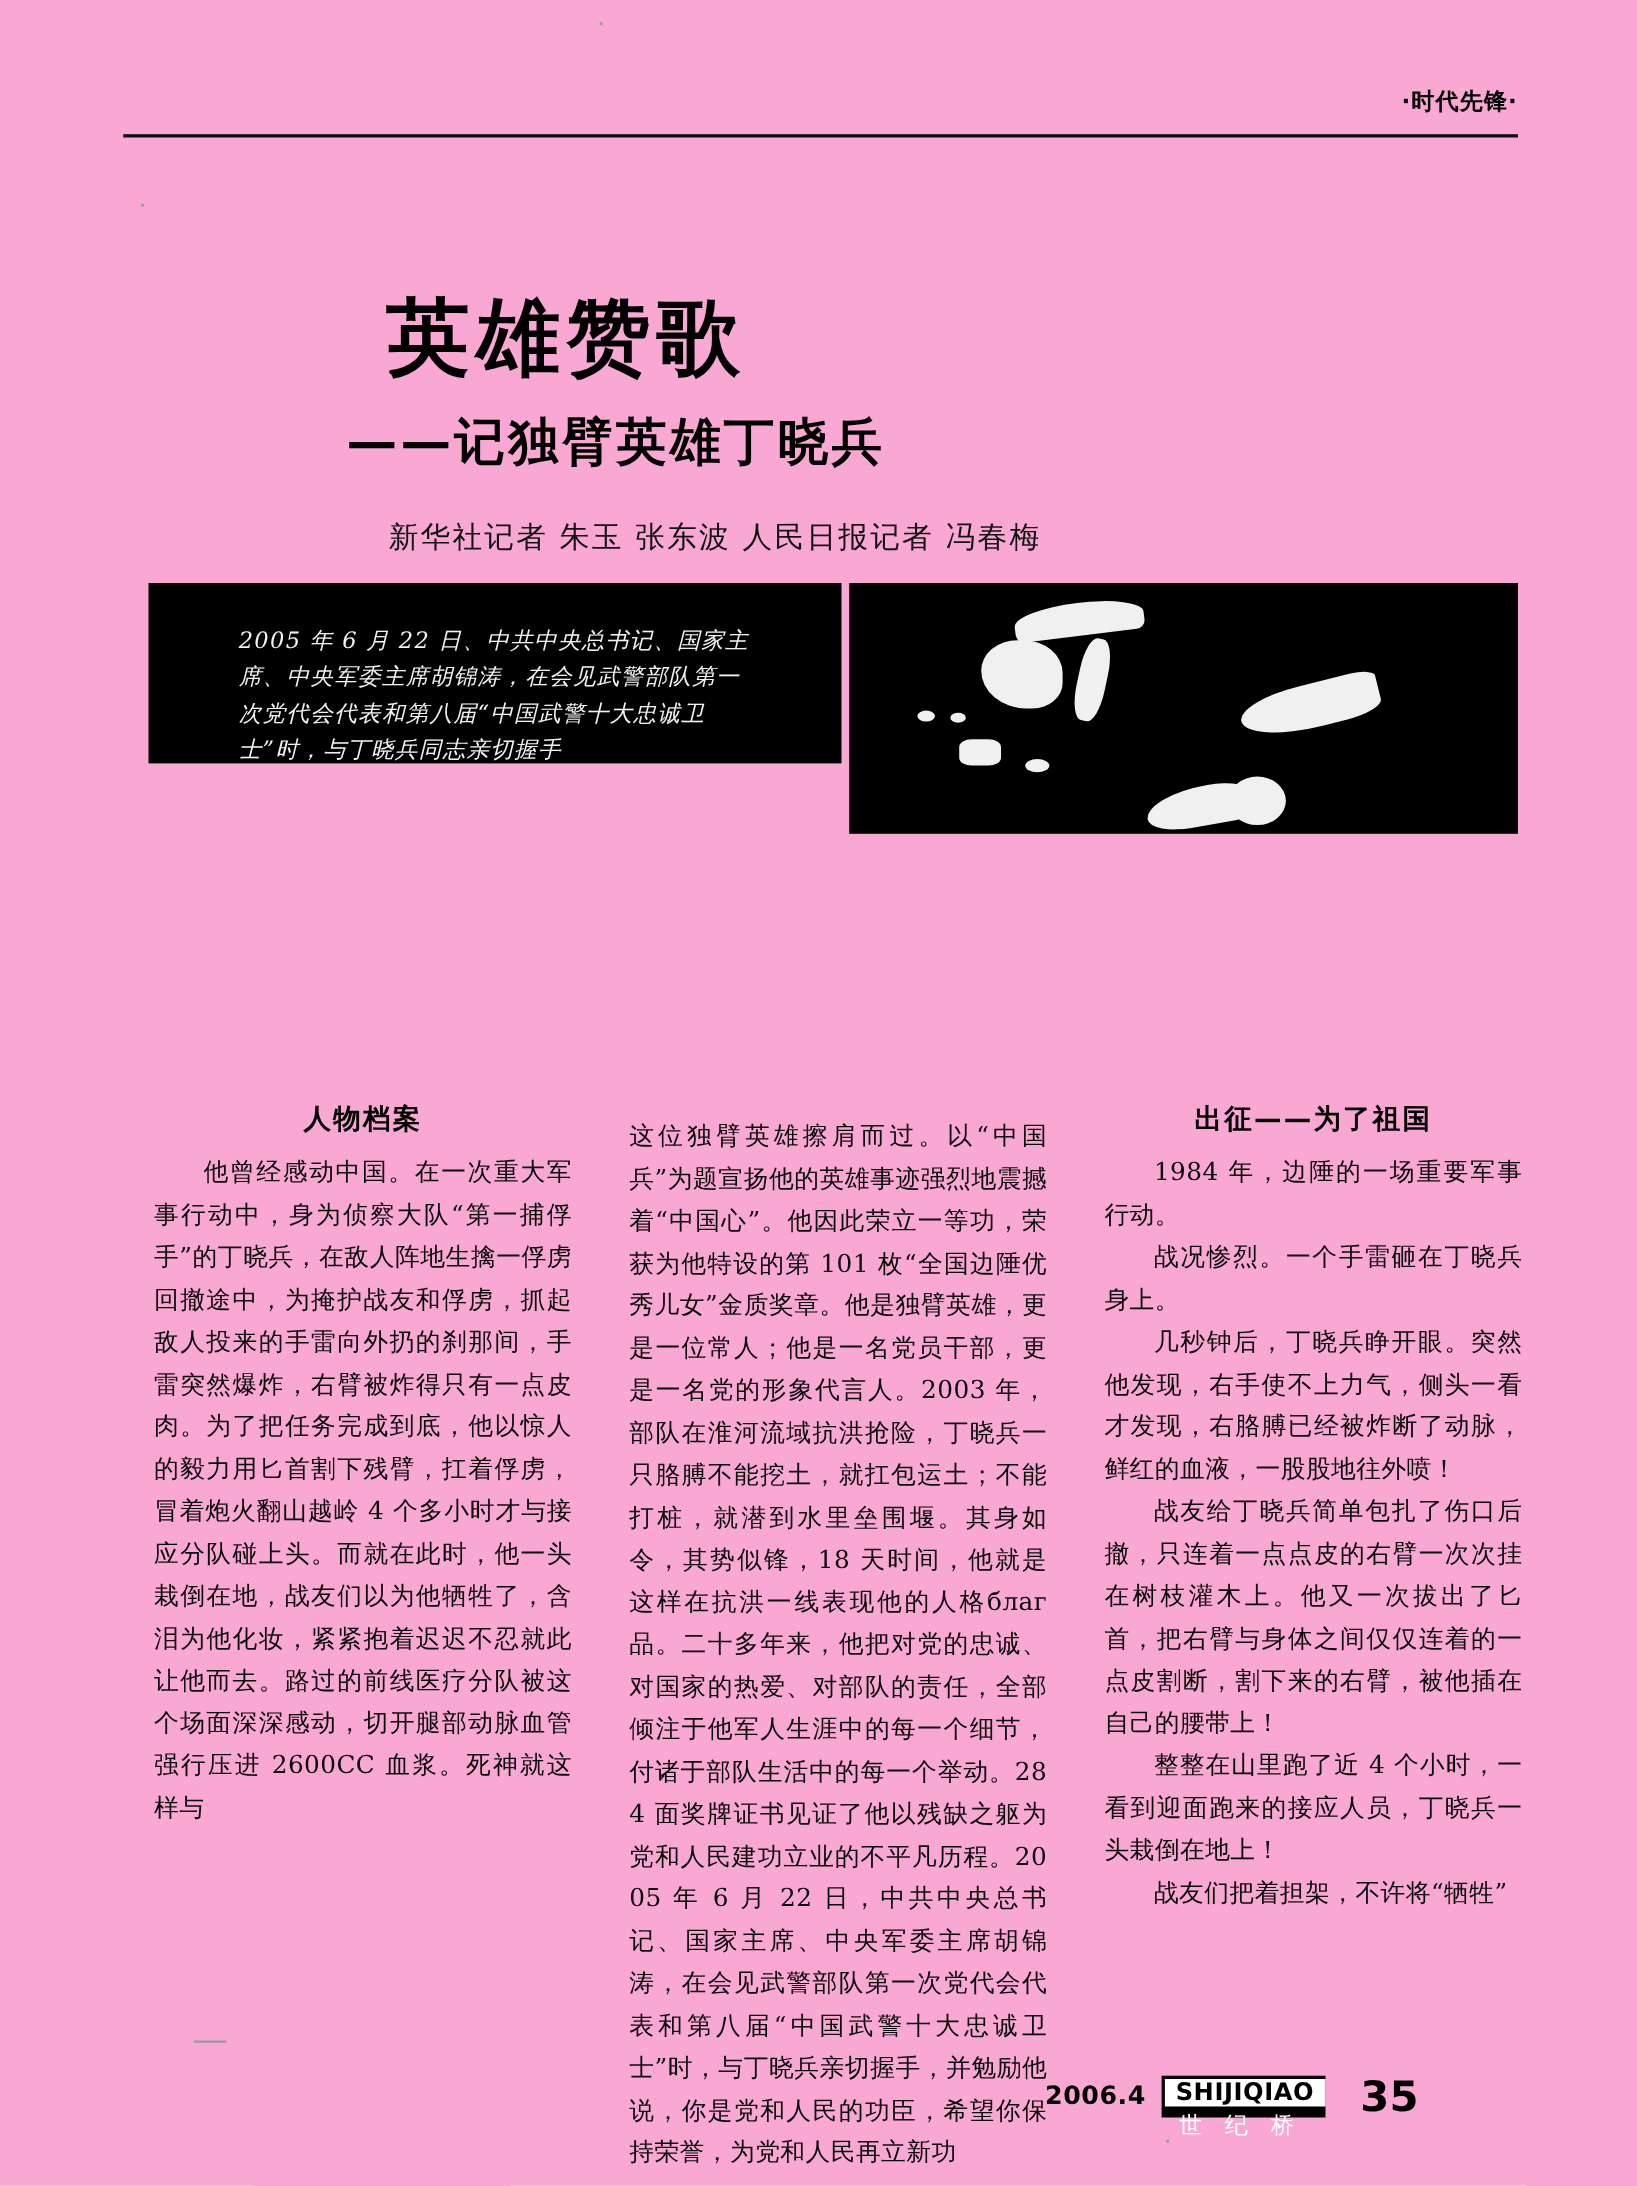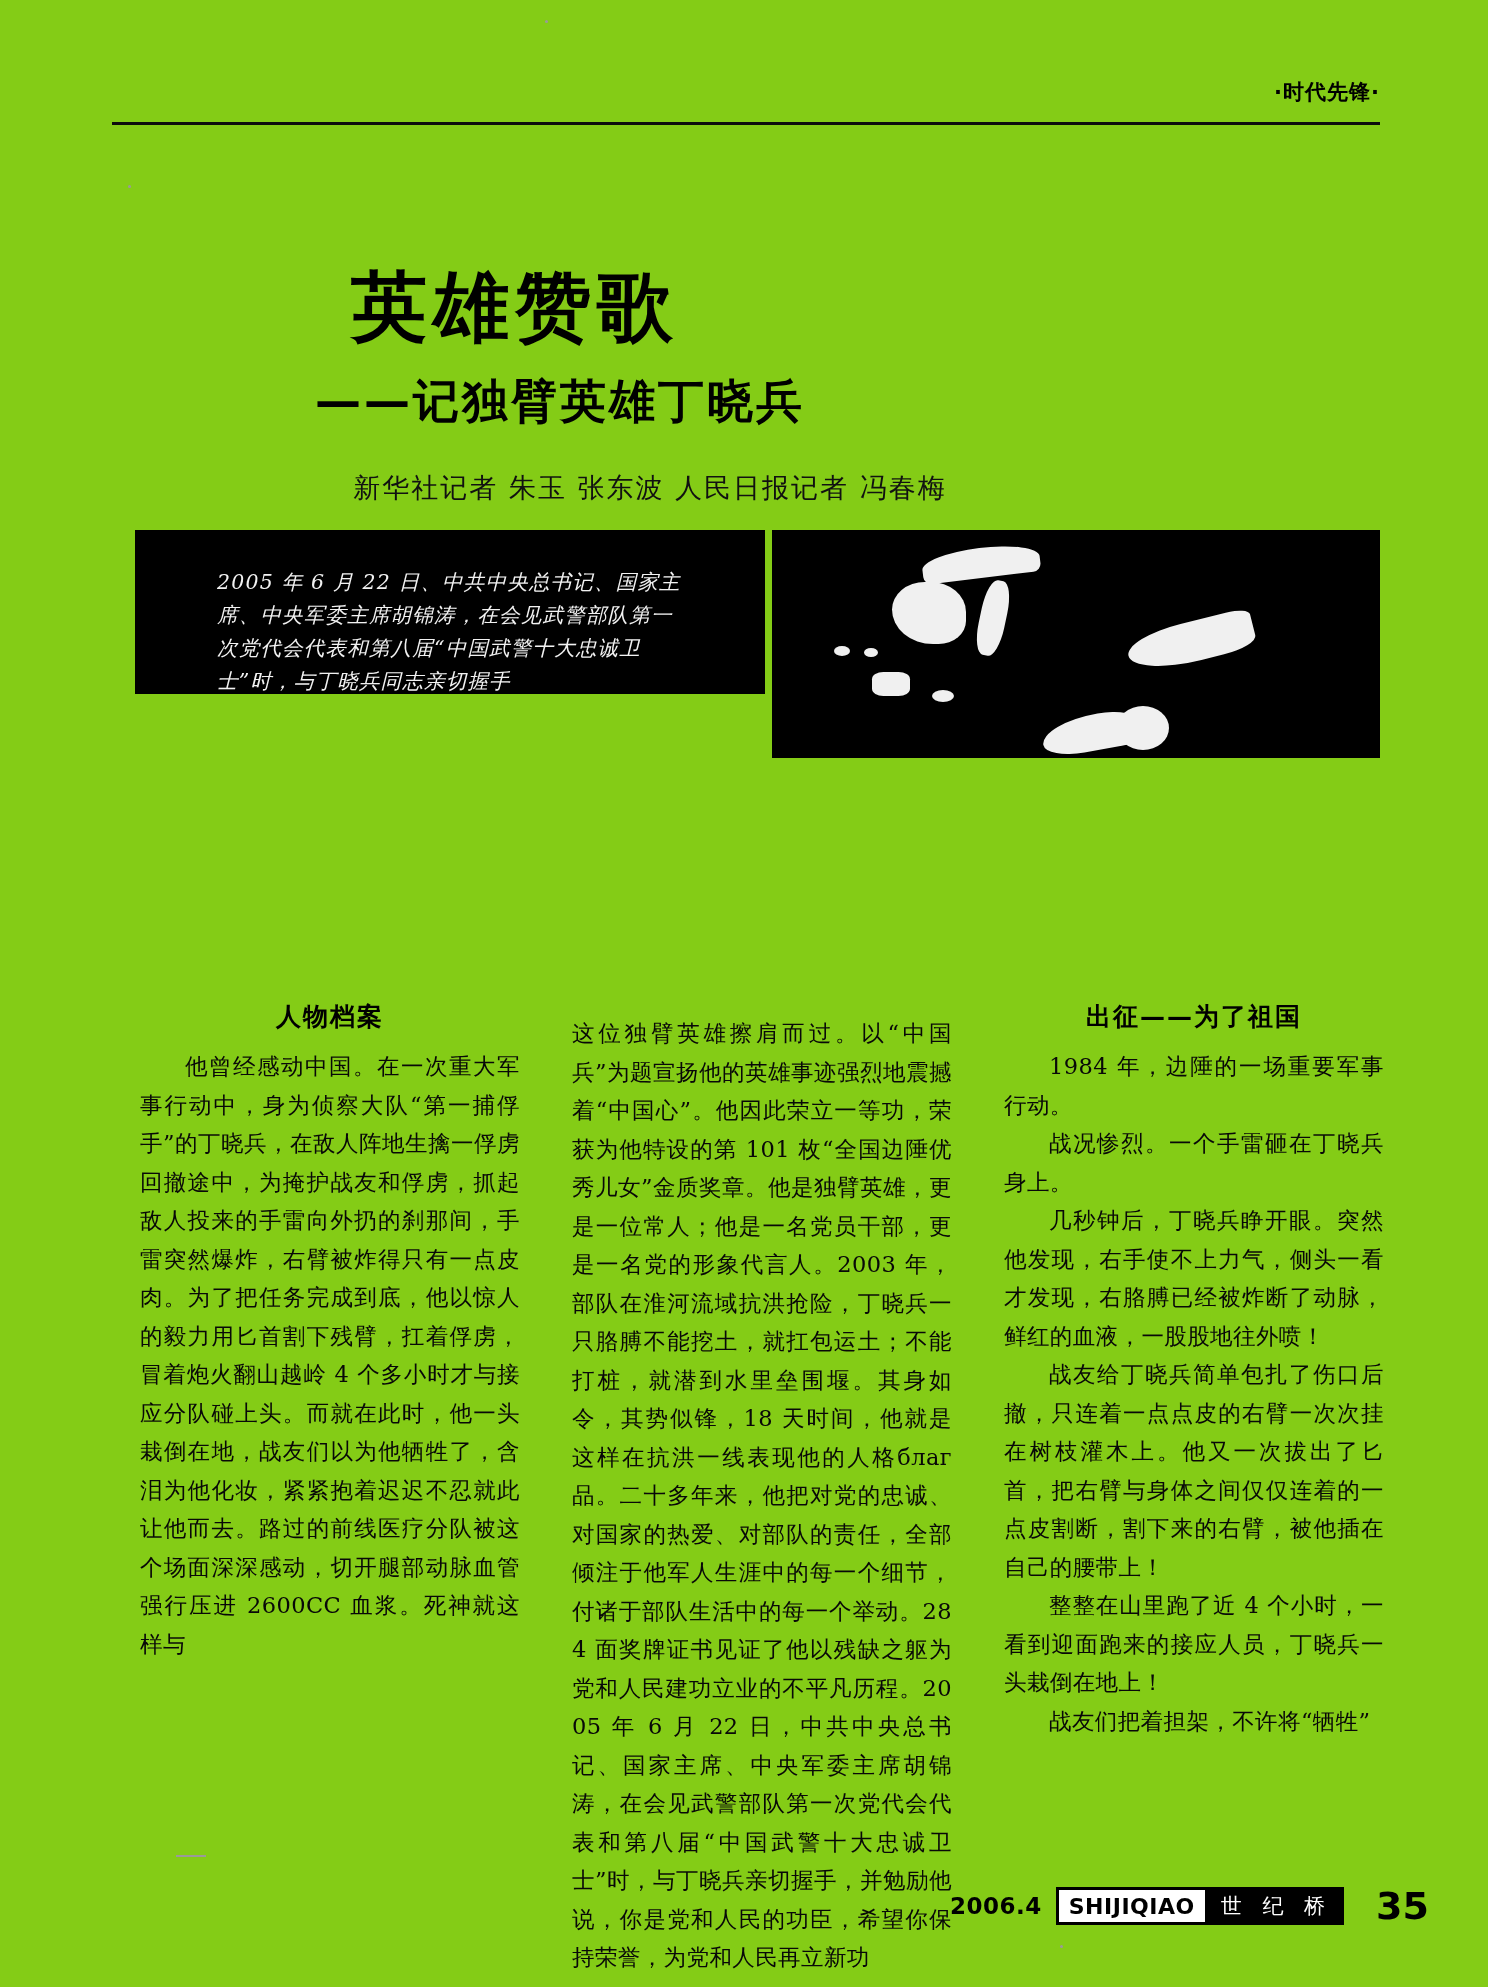--- a/index.html
+++ b/index.html
@@ -14,21 +14,21 @@
     color: #0a0a0a;
     position: relative;
     overflow: hidden;
   }
 
   .page {
     position: absolute;
     left: 0; top: 0;
     width: 1488px;
     height: 1987px;
-    background: #84cc16;
+    background: #f9a8d4;
   }
 
   
   .running-head {
     position: absolute;
     left: 110px;
     top: 78px;
     width: 1270px;
     text-align: right;
     font-family: "DejaVu Sans", sans-serif;
@@ -186,20 +186,21 @@
     font-size: 23px;
     letter-spacing: 0.5px;
     color: #000;
   }
   .masthead {
     display: flex;
     align-items: stretch;
     background: #000;
     height: 38px;
     padding: 0;
+    flex-direction: column;
   }
   .masthead-pinyin {
     background: #fff;
     color: #000;
     font-family: "DejaVu Sans", sans-serif;
     font-weight: bold;
     font-size: 22px;
     letter-spacing: 0.5px;
     display: flex;
     align-items: center;

